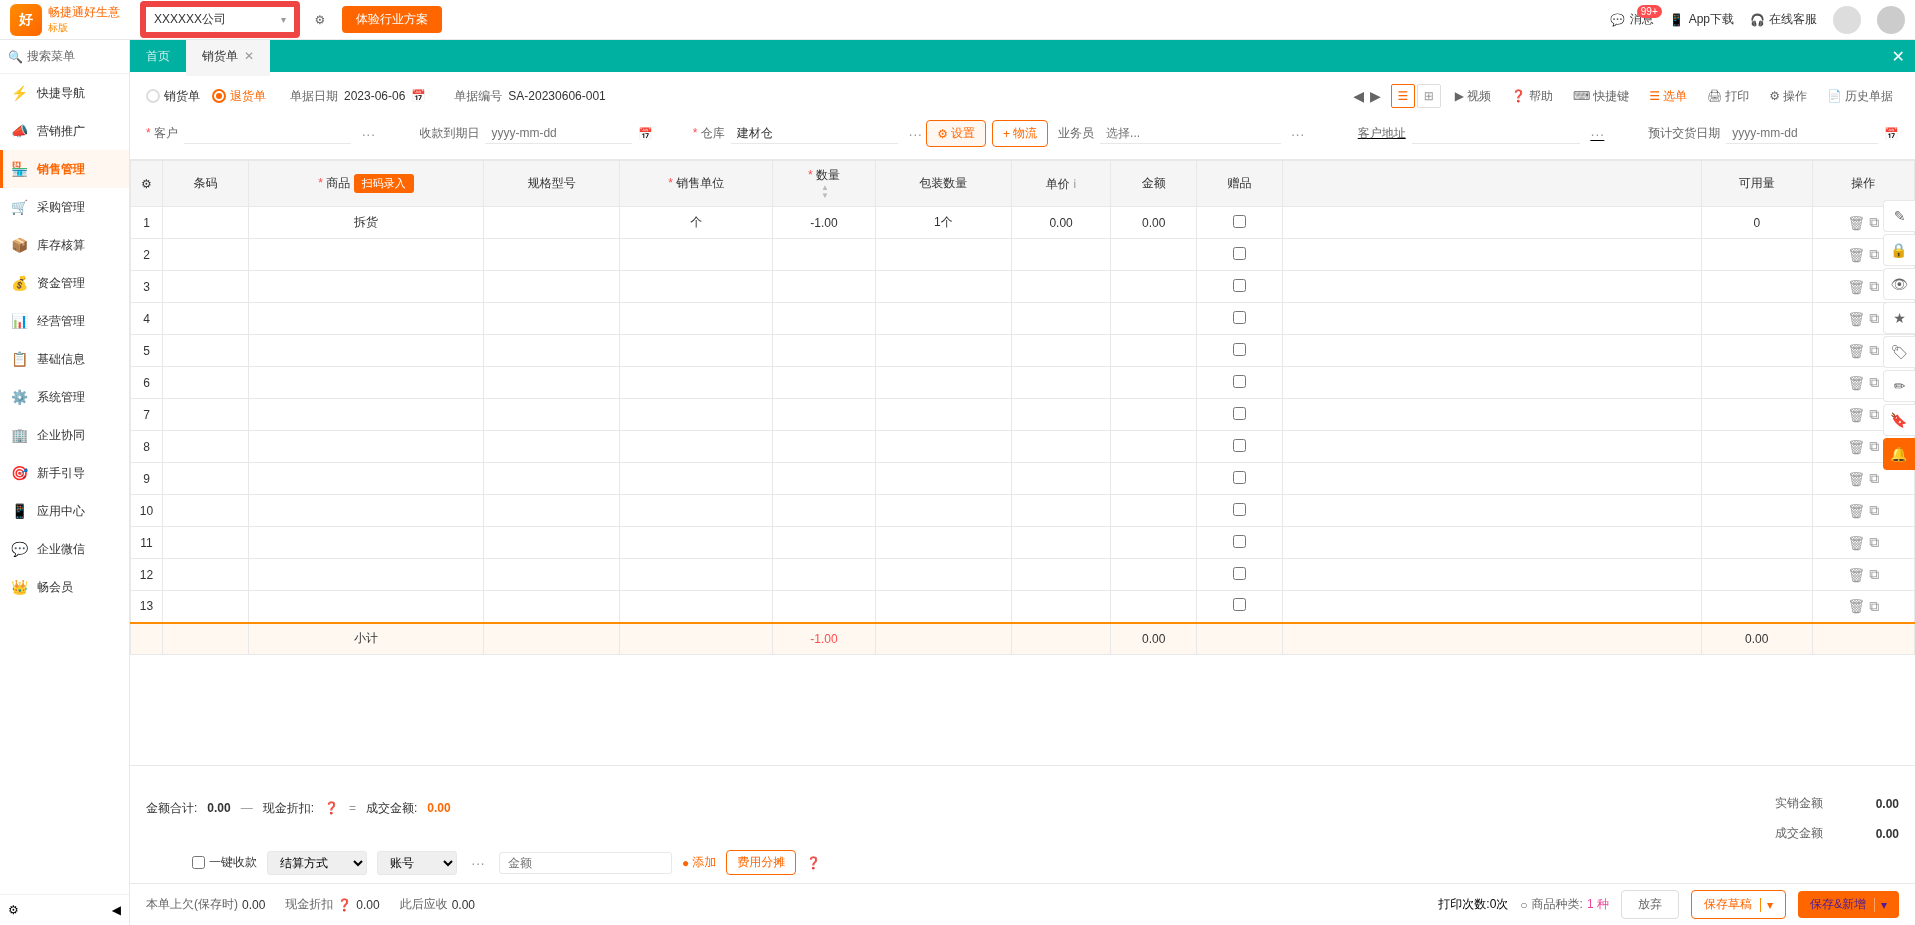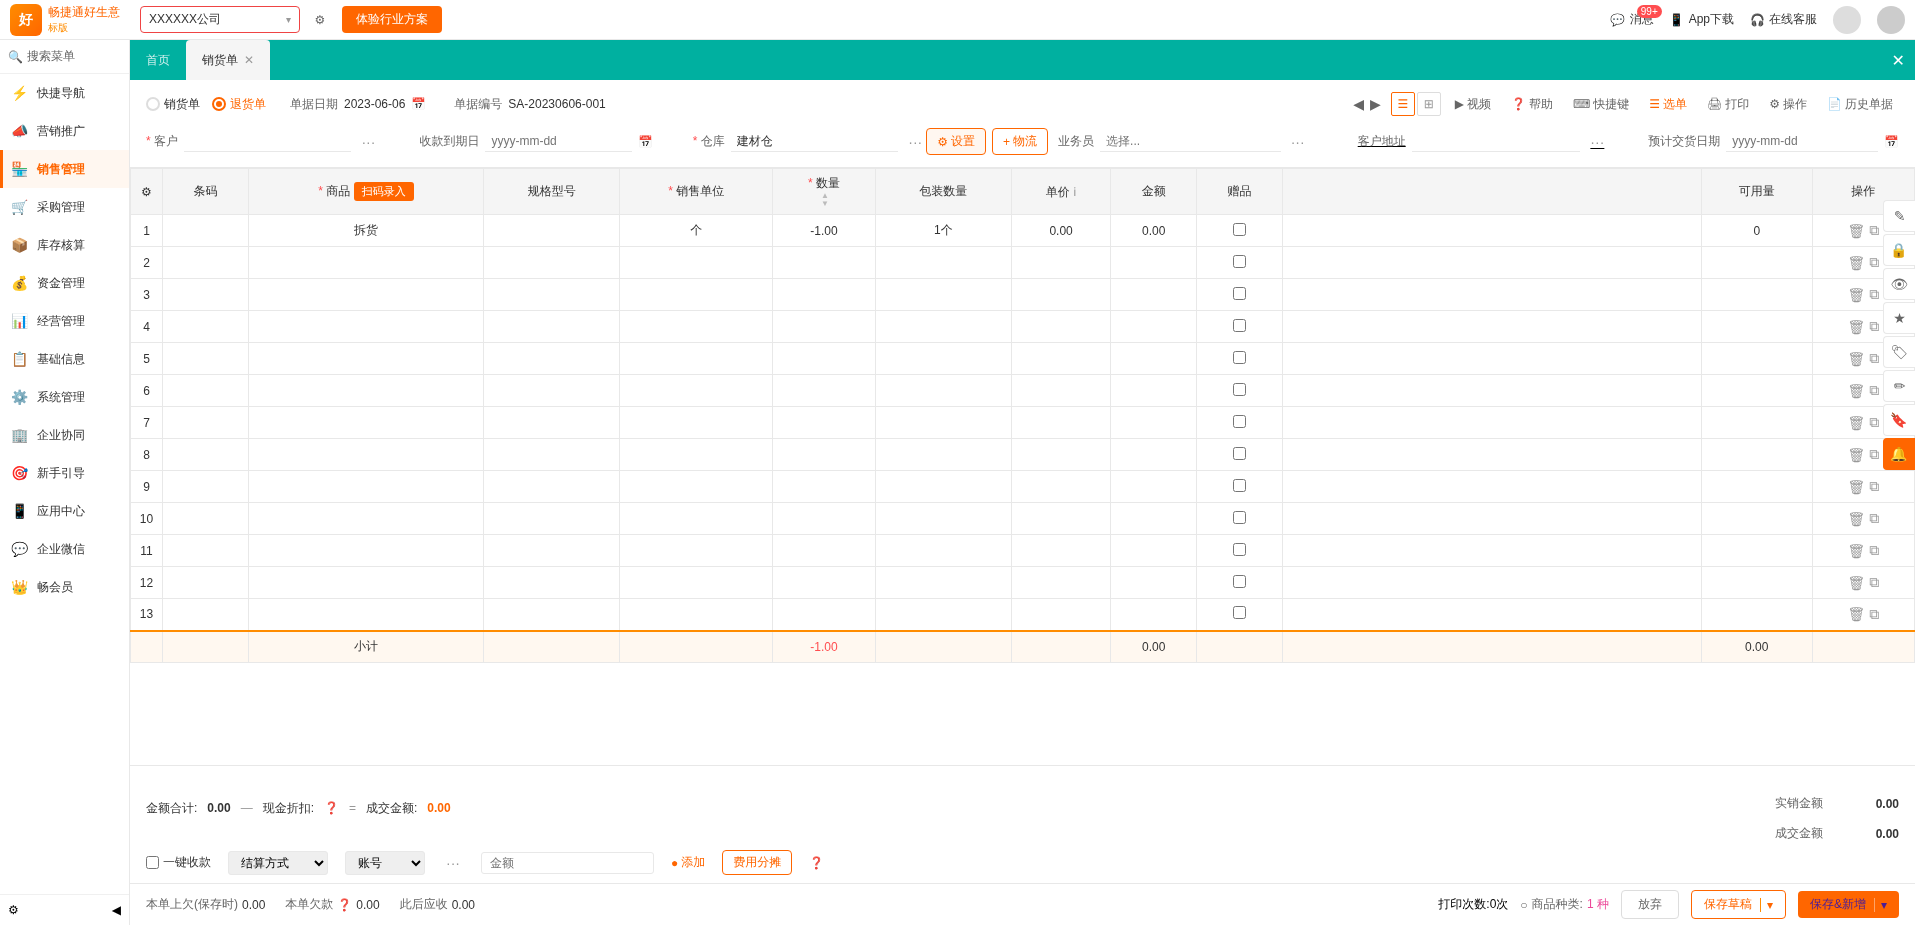--- a/index.html
+++ b/index.html
@@ -3,21 +3,21 @@
   <meta charset="utf-8">
   <style>
     * { box-sizing: border-box; margin: 0; padding: 0; font-family: 'Microsoft YaHei', Arial, sans-serif; font-size: 12px; }
     body { background: #f5f5f5; overflow: hidden; width: 1915px; height: 925px; display: flex; flex-direction: column; }
 
     
     .top-bar { height: 40px; background: #fff; display: flex; align-items: center; padding: 0 10px; border-bottom: 1px solid #e8e8e8; flex-shrink: 0; }
     .logo-area { display: flex; align-items: center; gap: 6px; width: 130px; }
     .logo-icon { width: 32px; height: 32px; background: linear-gradient(135deg, #ff8c00, #ff6600); border-radius: 6px; display: flex; align-items: center; justify-content: center; color: #fff; font-size: 14px; font-weight: bold; }
     .logo-text { font-size: 11px; color: #ff6600; line-height: 1.3; }
-    .company-selector { display: flex; align-items: center; gap: 4px; border: 1px solid #ef4444; border-radius: 4px; padding: 4px 8px; cursor: pointer; min-width: 160px; background: #fff; }
+    .company-selector { display: flex; align-items: center; gap: 4px; border: 6px solid #ef4444; border-radius: 4px; padding: 4px 8px; cursor: pointer; min-width: 160px; background: #fff; }
     .company-name { flex: 1; color: #333; font-size: 12px; }
     .chevron-down { color: #999; font-size: 10px; }
     .settings-icon { width: 28px; height: 28px; display: flex; align-items: center; justify-content: center; color: #666; cursor: pointer; margin-left: 6px; }
     .trial-btn { background: #ff6600; color: #fff; border: none; border-radius: 4px; padding: 5px 14px; cursor: pointer; font-size: 12px; margin-left: 8px; }
     .top-right { margin-left: auto; display: flex; align-items: center; gap: 16px; }
     .top-right-item { display: flex; align-items: center; gap: 4px; color: #333; cursor: pointer; font-size: 12px; position: relative; }
     .badge { background: #ff4d4f; color: #fff; border-radius: 10px; font-size: 10px; padding: 1px 4px; position: absolute; top: -6px; right: -8px; }
     .avatar { width: 28px; height: 28px; background: #ddd; border-radius: 50%; }
 
     
@@ -28,21 +28,21 @@
     .sidebar-search { padding: 8px; border-bottom: 1px solid #f0f0f0; display: flex; align-items: center; gap: 4px; color: #666; cursor: pointer; }
     .sidebar-item { padding: 10px 8px; display: flex; align-items: center; gap: 8px; cursor: pointer; color: #333; border-left: 3px solid transparent; }
     .sidebar-item.active { background: #fff7f0; color: #ff6600; border-left: 3px solid #ff6600; font-weight: 600; }
     .sidebar-item-icon { width: 18px; height: 18px; display: flex; align-items: center; justify-content: center; font-size: 14px; flex-shrink: 0; }
     .sidebar-bottom { margin-top: auto; border-top: 1px solid #f0f0f0; padding: 8px; display: flex; justify-content: space-between; align-items: center; }
 
     
     .content-area { flex: 1; display: flex; flex-direction: column; overflow: hidden; }
 
     
-    .tab-bar { height: 40px; background: #00b0a0; display: flex; align-items: center; padding: 0 0; flex-shrink: 0; position: relative; }
+    .tab-bar { height: 32px; background: #00b0a0; display: flex; align-items: center; padding: 0 0; flex-shrink: 0; position: relative; }
     .tab-item { height: 40px; display: flex; align-items: center; padding: 0 16px; cursor: pointer; color: rgba(255,255,255,0.8); font-size: 13px; gap: 6px; }
     .tab-item.active { background: #f5f5f5; color: #333; border-radius: 4px 4px 0 0; }
     .tab-close { color: #999; cursor: pointer; font-size: 12px; }
     .tab-close-btn { position: absolute; right: 10px; top: 50%; transform: translateY(-50%); color: #fff; cursor: pointer; font-size: 16px; }
 
     
     .form-area { background: #fff; padding: 12px 16px; flex-shrink: 0; border-bottom: 1px solid #e8e8e8; }
     .form-toolbar { display: flex; align-items: center; gap: 8px; margin-bottom: 12px; }
     .radio-group { display: flex; align-items: center; gap: 12px; margin-right: 16px; }
     .radio-item { display: flex; align-items: center; gap: 4px; cursor: pointer; color: #333; }
@@ -84,21 +84,21 @@
 
     
     .bottom-form { background: #fff; padding: 8px 16px; border-top: 1px solid #e8e8e8; flex-shrink: 0; }
     .bottom-row1 { display: flex; align-items: center; gap: 10px; margin-bottom: 8px; }
     .amount-label { color: #333; }
     .amount-value { color: #333; font-weight: 600; }
     .dash { color: #999; }
     .calc-icon { color: #999; cursor: pointer; }
     .equals { color: #999; }
     .transaction-amount { color: #ff6600; font-weight: 600; }
-    .bottom-row2 { display: flex; align-items: center; gap: 17px; }
+    .bottom-row2 { display: flex; align-items: center; gap: 10px; margin-left: 46px; }
     .checkbox-item { display: flex; align-items: center; gap: 4px; color: #333; }
     .bottom-input { border: 1px solid #e8e8e8; border-radius: 3px; padding: 3px 8px; min-width: 80px; font-size: 12px; outline: none; }
     .add-btn { color: #ff6600; cursor: pointer; display: flex; align-items: center; gap: 3px; }
     .expense-btn { border: 1px solid #ff6600; color: #ff6600; background: #fff; border-radius: 4px; padding: 3px 10px; cursor: pointer; font-size: 12px; }
     .help-icon { color: #999; cursor: pointer; }
 
     
     .status-bar { background: #fff; border-top: 1px solid #e8e8e8; padding: 6px 16px; display: flex; align-items: center; gap: 20px; flex-shrink: 0; }
     .status-item { display: flex; align-items: center; gap: 4px; font-size: 12px; color: #666; }
     .status-value { color: #333; font-weight: 500; }
@@ -729,21 +729,21 @@
         <span class="help-icon">❓</span>
       </div>
     </div>
 
     <div class="status-bar">
       <div class="status-item">
         <span>本单上欠(保存时)</span>
         <span class="status-value">0.00</span>
       </div>
       <div class="status-item">
-        <span>本单欠款</span>
+        <span>现金折扣</span>
         <span class="info-icon">❓</span>
         <span class="status-value">0.00</span>
       </div>
       <div class="status-item">
         <span>此后应收</span>
         <span class="status-value">0.00</span>
       </div>
       <div class="status-right">
         <span>打印次数:0次</span>
         <div class="product-type">

